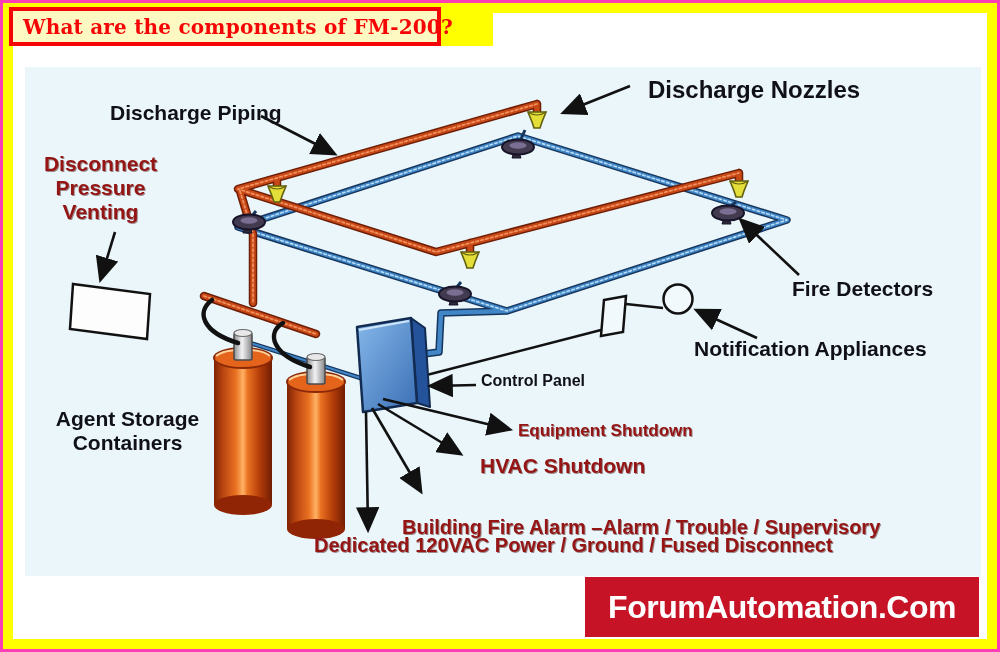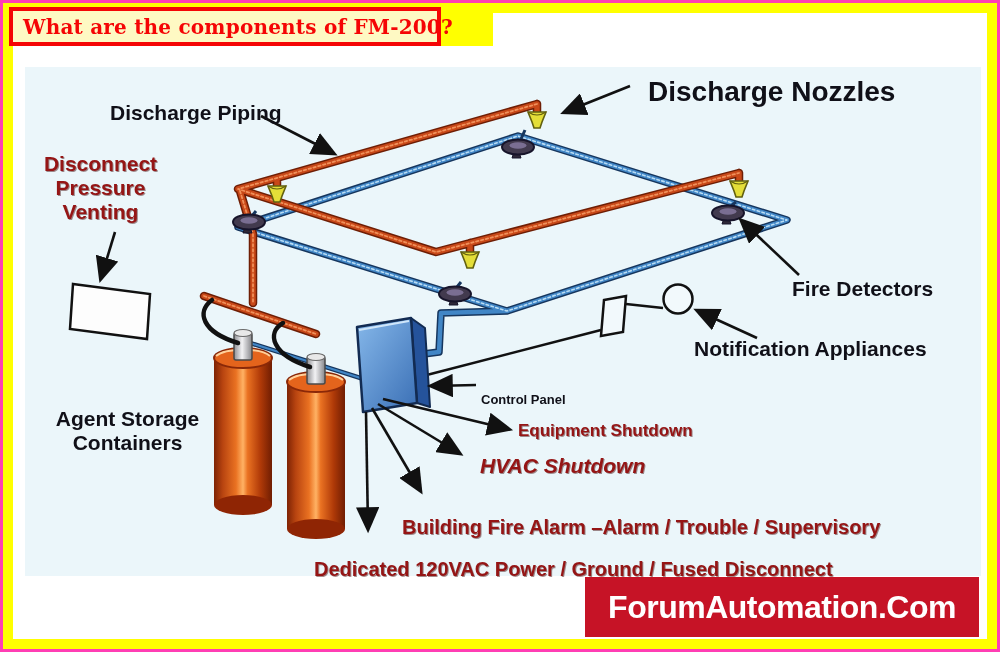--- a/index.html
+++ b/index.html
@@ -143,30 +143,30 @@
       <path d="M757,338 L698,311" marker-end="url(#ah)"></path>
       <path d="M476,385 L432,386" marker-end="url(#ah)"></path>
       <path d="M383,399 L508,429" marker-end="url(#ah)"></path>
       <path d="M378,404 L459,453" marker-end="url(#ah)"></path>
       <path d="M372,408 L420,490" marker-end="url(#ah)"></path>
       <path d="M366,412 L368,528" marker-end="url(#ah)"></path>
     </g>
   </svg>
 
   <div class="lbl black" style="left:65px;top:101px;font-size:21px;margin-left:45px;">Discharge Piping</div>
-  <div class="lbl black" style="left:648px;top:76px;font-size:28px;">Discharge Nozzles</div>
+  <div class="lbl black" style="left:648px;top:76px;font-size:24px;">Discharge Nozzles</div>
   <div class="lbl maroon wrap" style="left:28px;top:152px;width:145px;font-size:21px;">Disconnect Pressure Venting</div>
   <div class="lbl black" style="left:784px;top:277px;font-size:21px;margin-left:8px;">Fire Detectors</div>
   <div class="lbl black" style="left:694px;top:337px;font-size:21px;">Notification Appliances</div>
-  <div class="lbl black" style="left:481px;top:392px;font-size:13px;">Control Panel</div>
+  <div class="lbl black" style="left:481px;top:372px;font-size:16px;">Control Panel</div>
   <div class="lbl black wrap" style="left:40px;top:407px;width:175px;font-size:21px;">Agent Storage Containers</div>
   <div class="lbl maroon" style="left:518px;top:421px;font-size:17px;">Equipment Shutdown</div>
-  <div class="lbl maroon" style="left:480px;top:454px;font-size:21px;font-style:italic;">HVAC Shutdown</div>
+  <div class="lbl maroon" style="left:480px;top:454px;font-size:21px;">HVAC Shutdown</div>
   <div class="lbl maroon" style="left:402px;top:516px;font-size:20px;">Building Fire Alarm –Alarm / Trouble / Supervisory</div>
-  <div class="lbl maroon" style="left:314px;top:534px;font-size:20px;margin-top:24px;">Dedicated 120VAC Power / Ground / Fused Disconnect</div>
+  <div class="lbl maroon" style="left:314px;top:534px;font-size:20px;">Dedicated 120VAC Power / Ground / Fused Disconnect</div>
 
   <div class="brand">
     <span>ForumAutomation.Com</span>
   </div>
 
   <div class="title-patch"></div>
   <div class="edge-magenta"></div>
   <div class="edge-yellow"></div>
   <div class="title-box">
     <span>What are the components of FM-200?</span>

